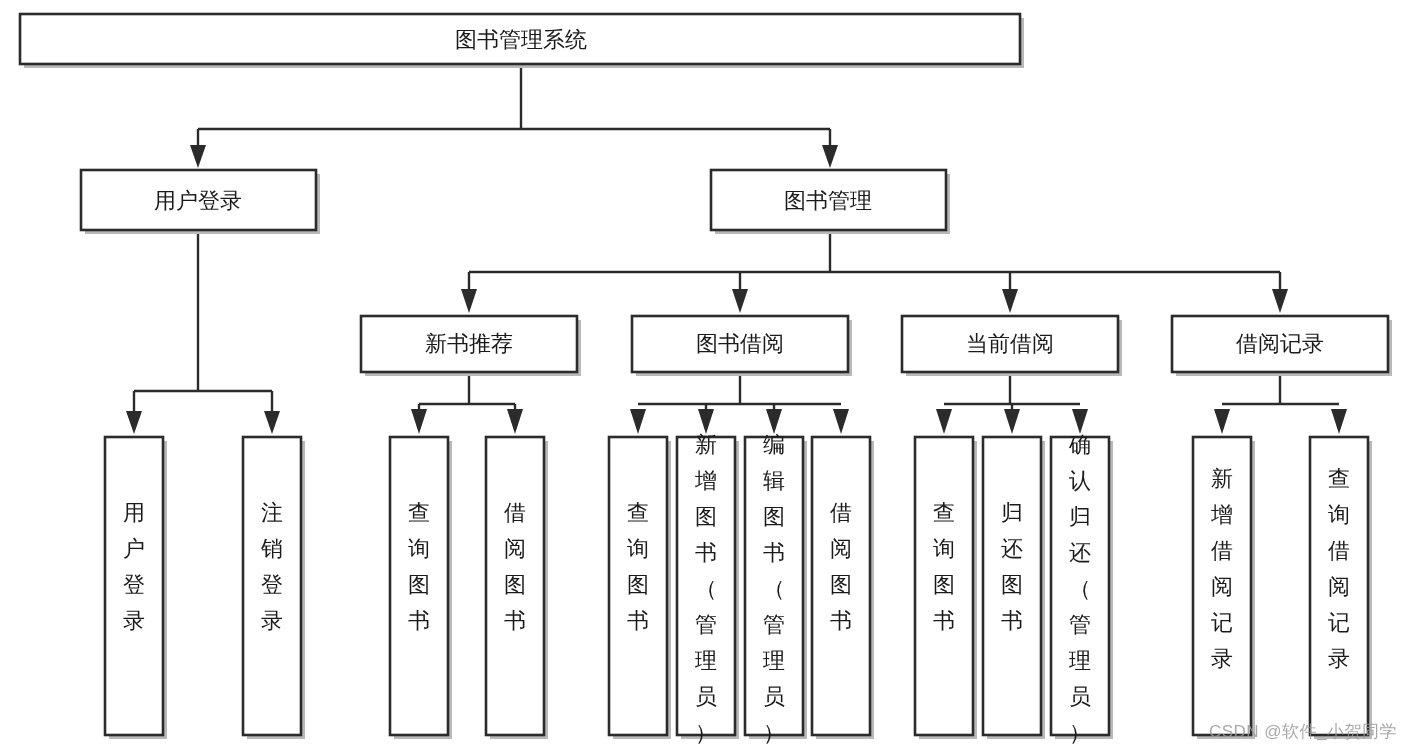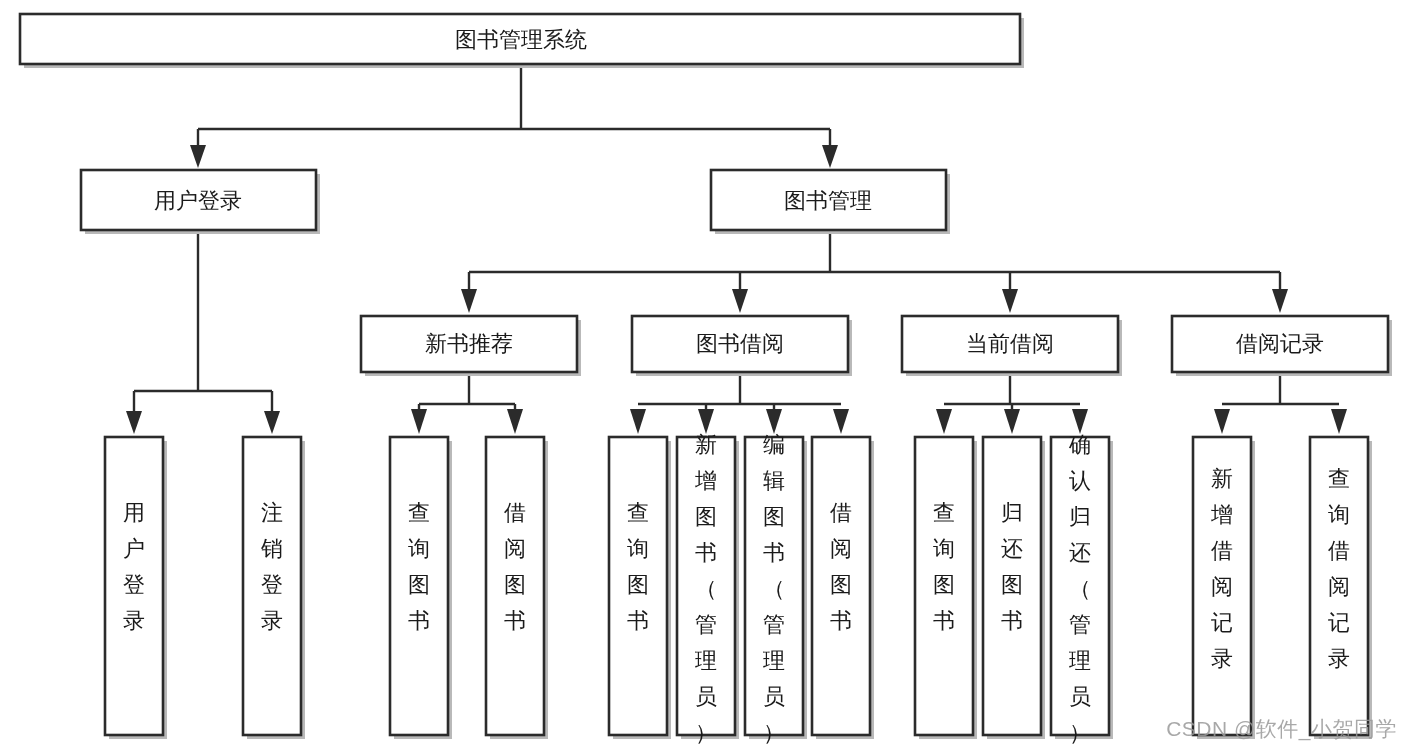--- a/index.html
+++ b/index.html
@@ -16,21 +16,21 @@
     font-family:"Liberation Sans","DejaVu Sans",sans-serif;
     font-size:22px;fill:#1a1a1a;text-anchor:middle;dominant-baseline:middle;
   }
   .leaf-label{
     font-family:"Liberation Sans","DejaVu Sans",sans-serif;
     font-size:22px;fill:#1a1a1a;text-anchor:middle;
   }
   .watermark{
     position:absolute;right:8px;bottom:4px;
     font-family:"Liberation Sans","DejaVu Sans",sans-serif;
-    font-size:21px;color:#9a9a9a;opacity:.85;white-space:nowrap;
+    font-size:17px;color:#9a9a9a;opacity:.85;white-space:nowrap;
     pointer-events:none;letter-spacing:.5px;
   }
 </style>
 </head>
 <body>
 
 <svg id="canvas" viewBox="0 0 1405 747">
 
   <g>
 

